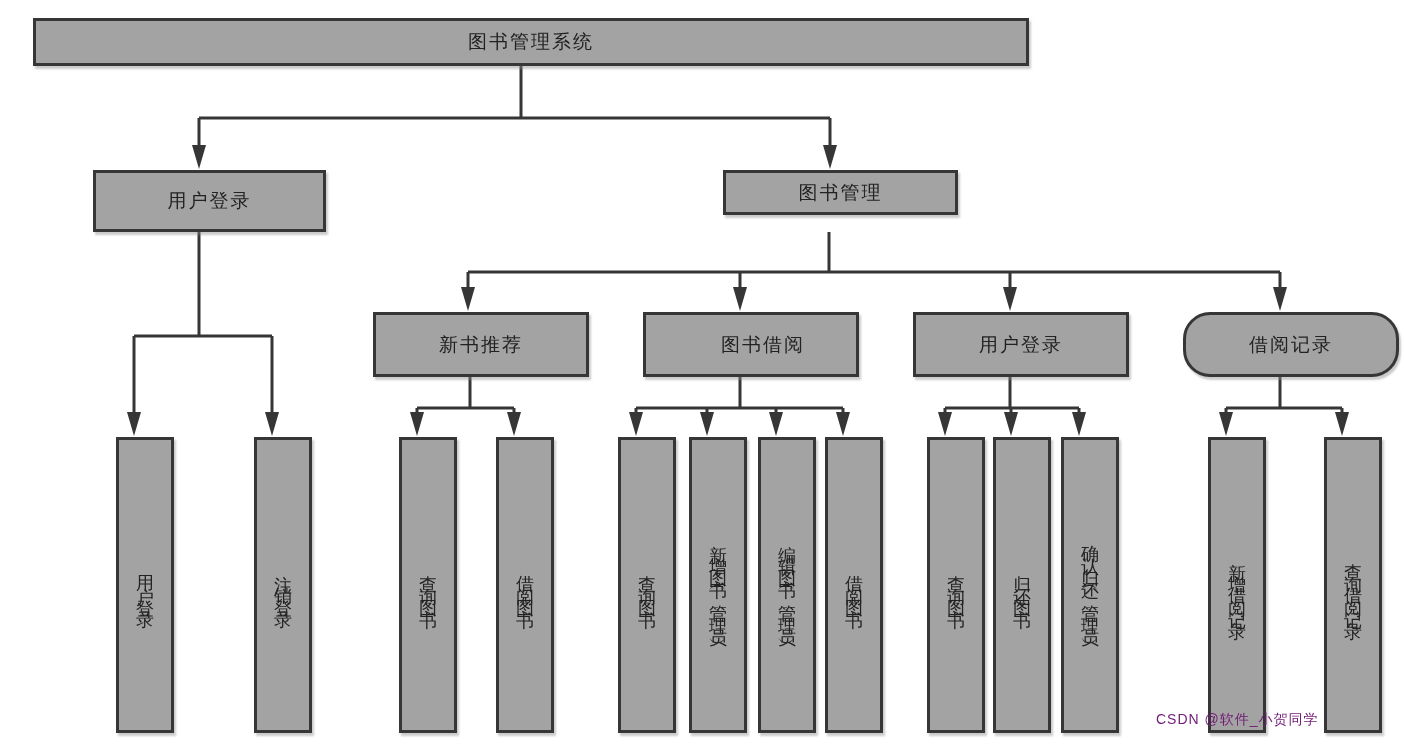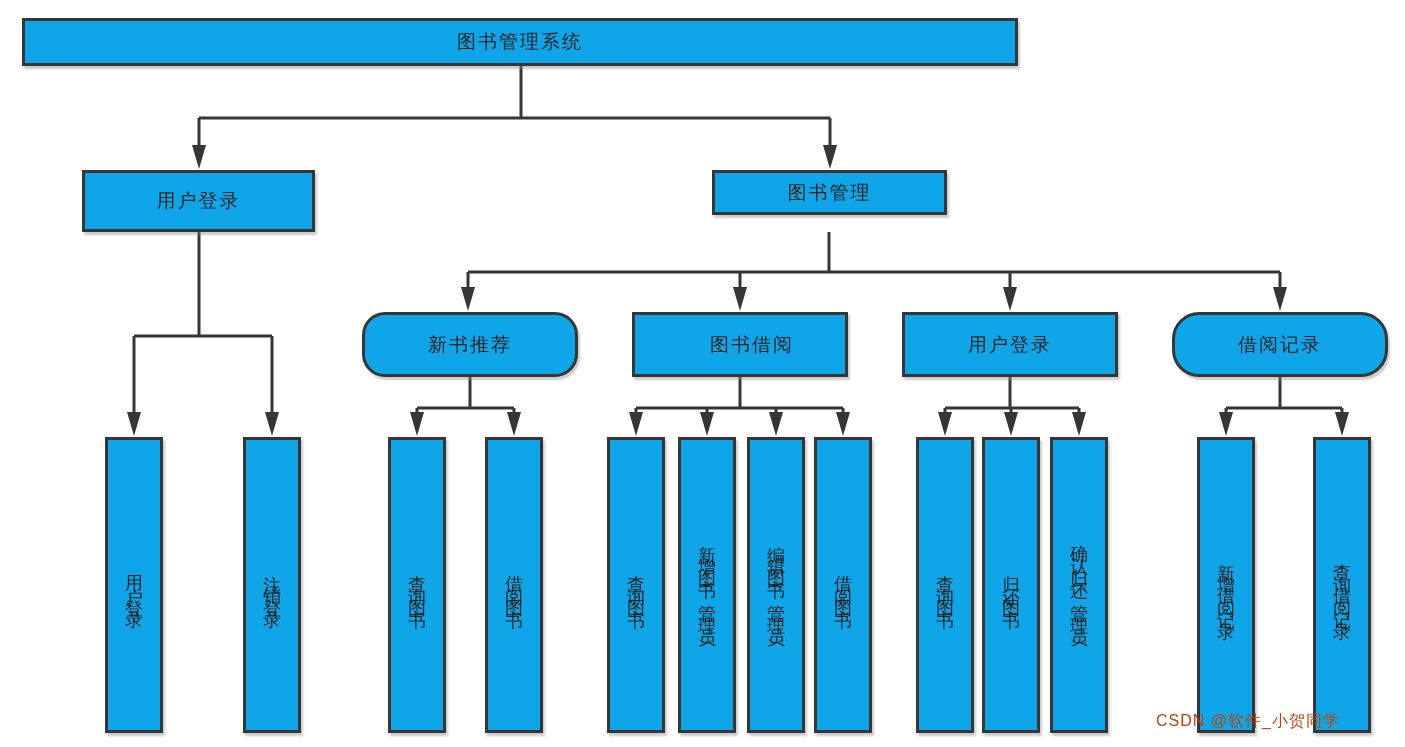--- a/index.html
+++ b/index.html
@@ -7,43 +7,44 @@
     position:relative;
     width:1405px;height:747px;
     background:#ffffff;
     font-family:"Liberation Sans",sans-serif;
     overflow:hidden;
   }
   .wires{position:absolute;left:0;top:0;z-index:1;}
   .box{
     position:absolute;
     box-sizing:border-box;
-    background:#0ea5e9;
+    background:#a3a3a3;
     border:3px solid #363636;
     box-shadow:2px 3px 2px rgba(140,140,140,.45);
     display:flex;align-items:center;justify-content:center;
     color:#222222;
     z-index:2;
+    margin-left:11px;
   }
   .hlabel{font-size:19px;letter-spacing:2px;white-space:nowrap;}
   .vleaf{width:58px;top:437px;height:296px;}
   .vtext{
     writing-mode:vertical-rl;
     text-orientation:mixed;
     font-size:18px;
     letter-spacing:12px;
     color:#222222;
     line-height:1;
     white-space:nowrap;
   }
   .watermark{
     position:absolute;
     left:1156px;top:711px;
-    font-size:16px;
-    color:#c2410c;
+    font-size:14px;
+    color:#701a75;
     letter-spacing:1px;
     z-index:5;
     white-space:nowrap;
   }
 </style>
 </head>
 <body>
 
 <div class="canvas">
 
@@ -94,21 +95,21 @@
     <span class="hlabel">图书管理系统</span>
   </div>
 
   <div class="box" style="left:82px;top:170px;width:233px;height:62px;">
     <span class="hlabel">用户登录</span>
   </div>
   <div class="box" style="left:712px;top:170px;width:235px;height:45px;">
     <span class="hlabel">图书管理</span>
   </div>
 
-  <div class="box" style="left:362px;top:312px;width:216px;height:65px;border-radius:23px;">
+  <div class="box" style="left:362px;top:312px;width:216px;height:65px;">
     <span class="hlabel">新书推荐</span>
   </div>
   <div class="box" style="left:632px;top:312px;width:216px;height:65px;padding-left:24px;">
     <span class="hlabel">图书借阅</span>
   </div>
   <div class="box" style="left:902px;top:312px;width:216px;height:65px;">
     <span class="hlabel">用户登录</span>
   </div>
   <div class="box" style="left:1172px;top:312px;width:216px;height:65px;border-radius:27px;">
     <span class="hlabel">借阅记录</span>

